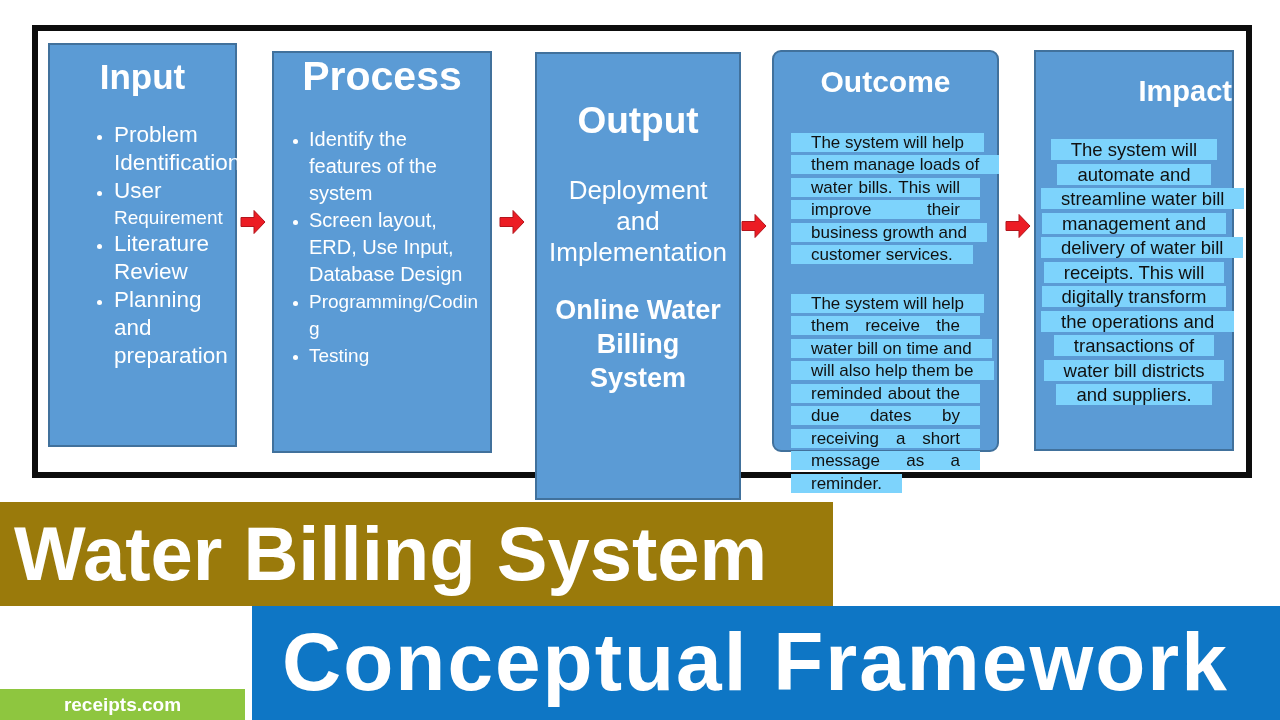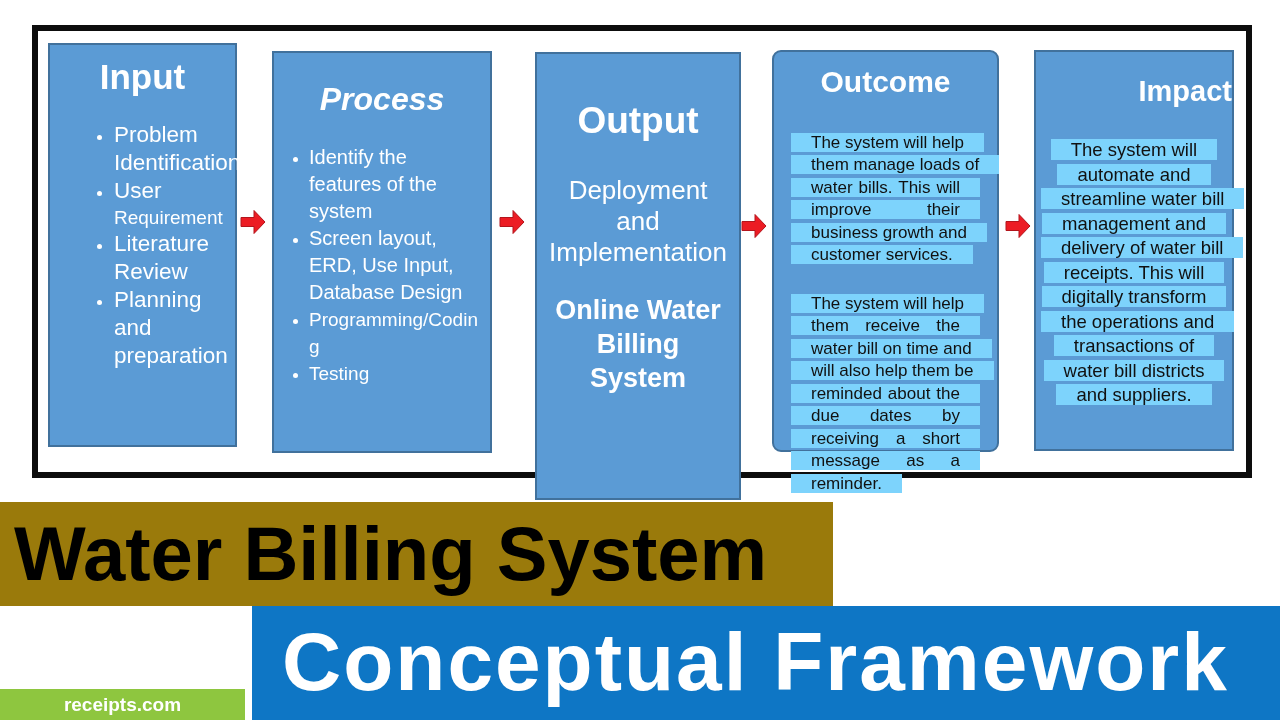--- a/index.html
+++ b/index.html
@@ -18,21 +18,21 @@
   
   .input-box{left:48px;top:43px;width:189px;height:404px;}
   .input-box .box-title{font-size:35px;padding-top:12px;}
   .input-box ul{margin:24px 0 0 14px;padding:0 0 0 50px;list-style:disc;}
   .input-box li{font-size:22.5px;line-height:28px;}
   .input-box li::marker{color:#ffffff;font-size:18px;}
   .input-box .sub{display:block;font-size:19px;line-height:25px;}
 
   
   .process-box{left:272px;top:51px;width:220px;height:402px;}
-  .process-box .box-title{font-size:32px;padding-top:28px;font-style:italic;}
+  .process-box .box-title{font-size:41px;padding-top:0;}
   .process-box ul{margin:26px 0 0 0;padding:0 10px 0 35px;list-style:disc;}
   .process-box li{font-size:20px;line-height:27px;}
   .process-box li::marker{color:#ffffff;font-size:16px;}
   .process-box li:nth-of-type(3){font-size:19px;word-break:break-all;}
   .process-box li:nth-of-type(4){font-size:19px;}
 
   
   .output-box{left:535px;top:52px;width:206px;height:448px;text-align:center;}
   .output-box .box-title{font-size:37px;padding-top:46px;}
   .out-line1{margin-top:32px;font-size:26px;line-height:31px;white-space:pre-line;}
@@ -57,21 +57,21 @@
   .arrow{position:absolute;width:26px;height:26px;}
   .arrow svg{display:block;width:26px;height:26px;}
   .arrow path{stroke:#b3151c;stroke-width:1;}
   .arrow-1{left:240px;top:209px;}
   .arrow-2{left:499px;top:209px;}
   .arrow-3{left:741px;top:213px;}
   .arrow-4{left:1005px;top:213px;}
 
   
   .gold-banner{position:absolute;left:0;top:502px;width:833px;height:104px;background:#9a7a0b;}
-  .gold-title{color:#000000;font-weight:700;font-size:76px;line-height:104px;
+  .gold-title{color:#ffffff;font-weight:700;font-size:76px;line-height:104px;
               padding-left:14px;white-space:nowrap;letter-spacing:0px;}
   .blue-banner{position:absolute;left:252px;top:606px;width:1028px;height:114px;background:#0e76c5;}
   .blue-title{color:#ffffff;font-weight:700;font-size:82px;line-height:112px;
               padding-left:30px;white-space:nowrap;letter-spacing:2px;}
   .green-strip{position:absolute;left:0;top:689px;width:245px;height:31px;background:#8ec63f;
                color:#ffffff;font-weight:700;font-size:19px;line-height:31px;text-align:center;}
 </style>
 </head>
 <body>
 

